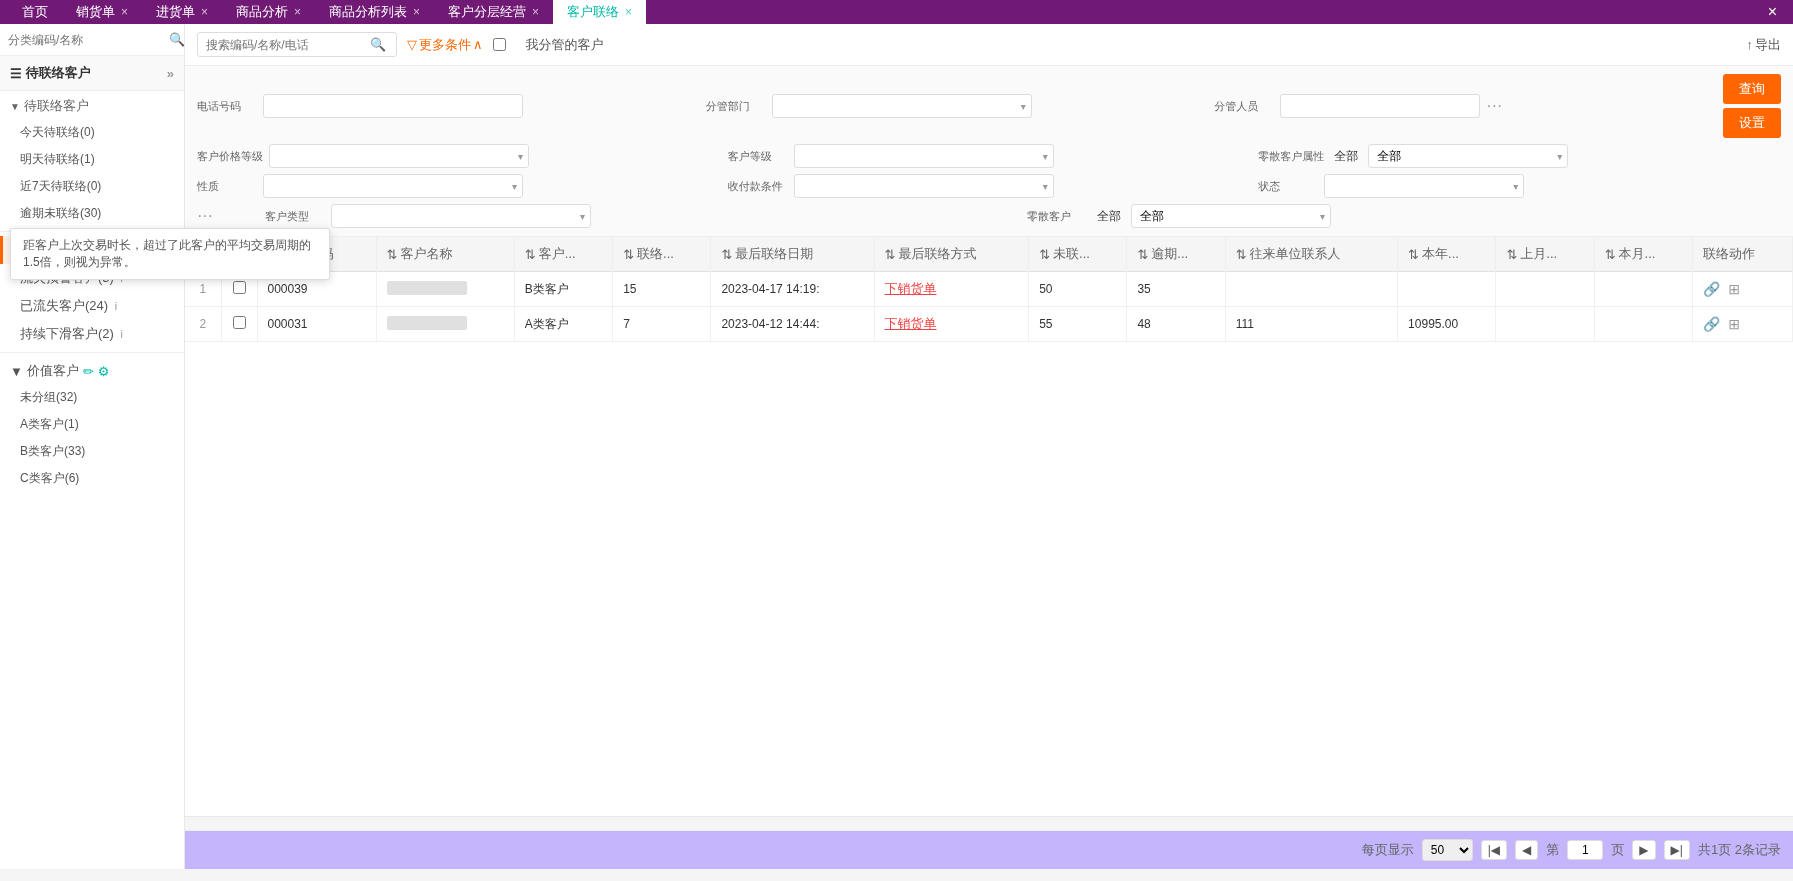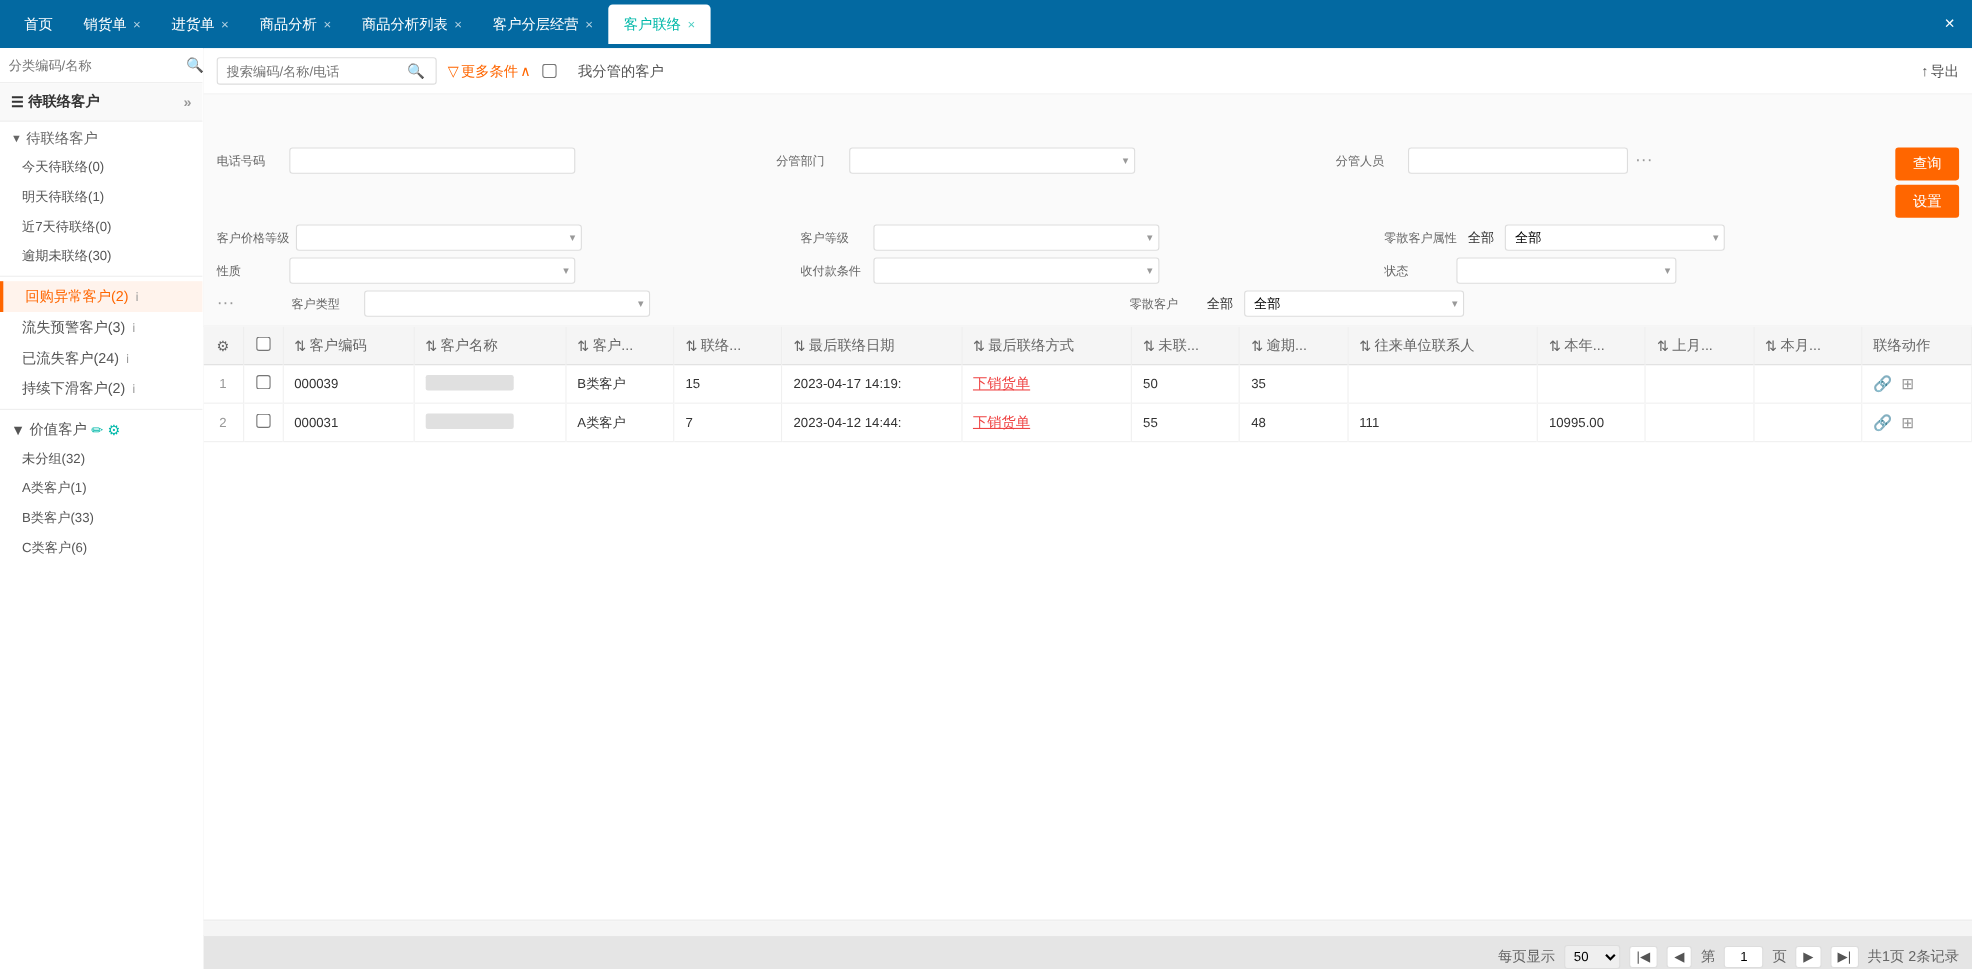--- a/index.html
+++ b/index.html
@@ -1,21 +1,21 @@
 <!DOCTYPE html>
 <html><head>
   <meta charset="utf-8">
   <style>
     * { box-sizing: border-box; margin: 0; padding: 0; font-family: 'Microsoft YaHei', Arial, sans-serif; font-size: 13px; }
     body { background: #f5f5f5; overflow: hidden; }
 
     
     .top-nav {
-      background: #0369a1;
-      height: 44px;
+      background: #701a75;
+      height: 24px;
       display: flex;
       align-items: center;
       padding: 0 8px;
       color: white;
     }
     .top-nav .nav-item {
       padding: 0 14px;
       height: 36px;
       display: flex;
       align-items: center;
@@ -262,21 +262,20 @@
       font-size: 16px;
     }
     .query-btn {
       background: #ff6600;
       color: white;
       border: none;
       border-radius: 3px;
       padding: 6px 16px;
       cursor: pointer;
       font-size: 13px;
-      margin-top: 40px;
     }
     .settings-btn {
       background: #ff6600;
       color: white;
       border: none;
       border-radius: 3px;
       padding: 6px 16px;
       cursor: pointer;
       font-size: 13px;
     }
@@ -339,21 +338,21 @@
     .action-icon { color: #999; cursor: pointer; font-size: 14px; }
 
     
     .pagination-bar {
       padding: 8px 12px;
       border-top: 1px solid #eee;
       display: flex;
       align-items: center;
       justify-content: flex-end;
       gap: 8px;
-      background: #e5e5e5;
+      background: #c4b5fd;
       font-size: 12px;
       color: #666;
     }
     .pagination-bar select {
       border: 1px solid #ddd;
       border-radius: 3px;
       padding: 2px 4px;
       font-size: 12px;
       outline: none;
     }
@@ -465,20 +464,21 @@
       <span>价值客户</span>
       <span class="edit-icon">✏</span>
       <span style="color:#00b8a9;cursor:pointer;">⚙</span>
     </div>
     <div class="sidebar-item">未分组(32)</div>
     <div class="sidebar-item">A类客户(1)</div>
     <div class="sidebar-item">B类客户(33)</div>
     <div class="sidebar-item">C类客户(6)</div>
   </div>
 
+  <div class="tooltip-box">距客户上次交易时长，超过了此客户的平均交易周期的1.5倍，则视为异常。</div>
 
   <div class="content-area">
 
     <div class="filter-bar">
       <div class="filter-search-input">
         <input type="text" style="border: none; outline: none; font-size: 12px; width: 160px; color: rgb(153, 153, 153);" placeholder="搜索编码/名称/电话">
         <span style="color:#999;cursor:pointer;">🔍</span>
       </div>
       <div class="more-conditions">
         <span>▽</span>

